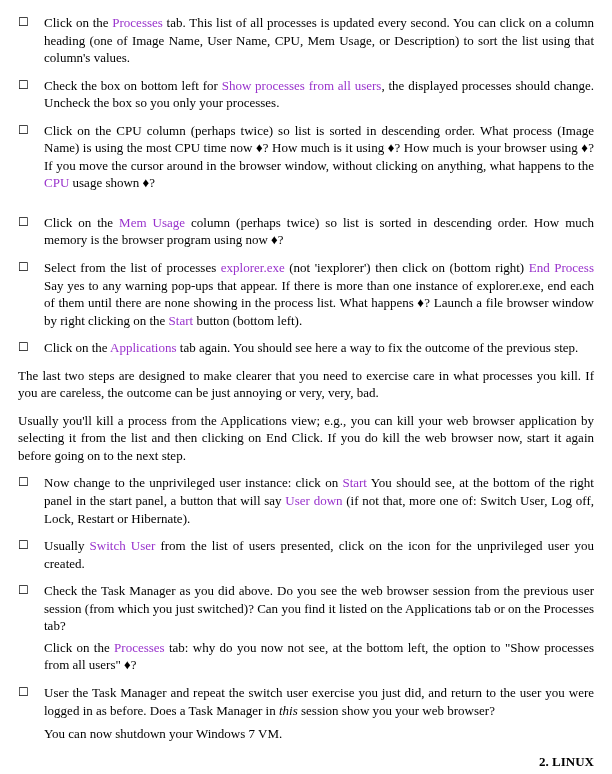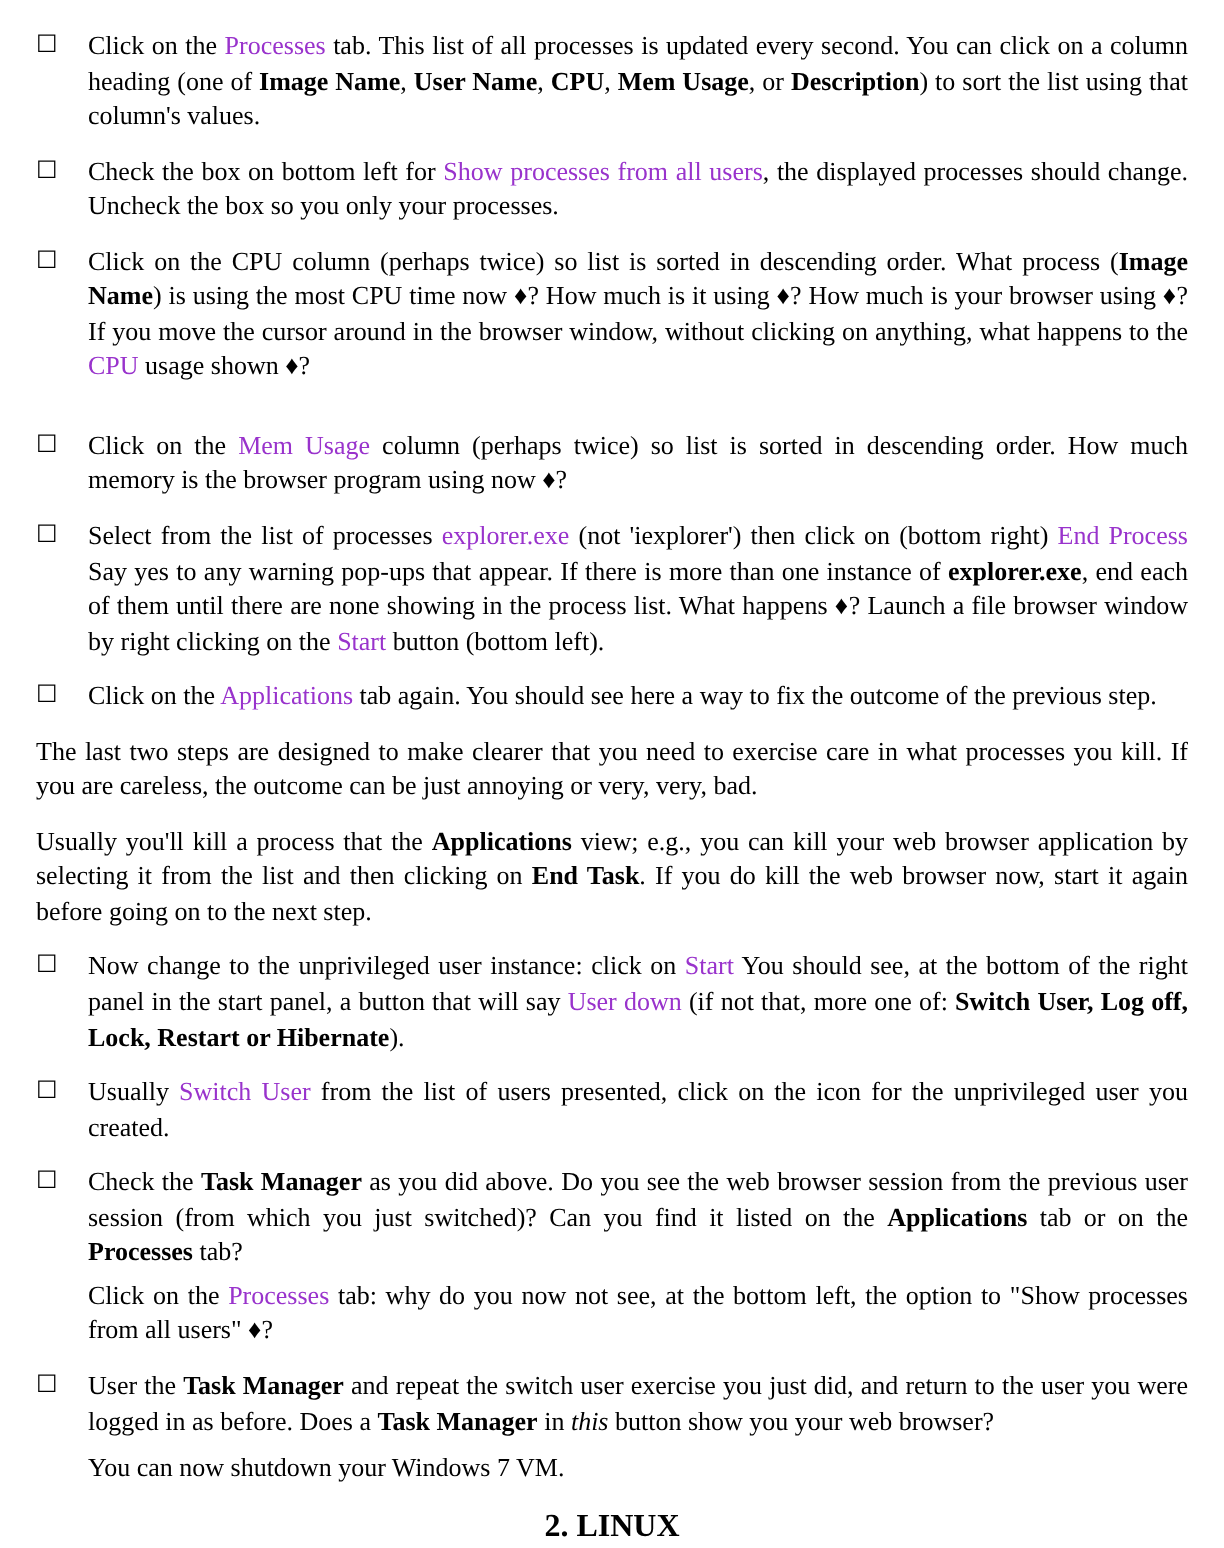--- a/index.html
+++ b/index.html
@@ -25,26 +25,26 @@
     text-align: left;
     font-size: 12px;
     line-height: 1;
     padding-top: 2px;
   }
   .bullet-body { flex: 1; }
   .para { margin: 8px 0 10px 0; }
   .link { color: #9933cc; }
   .diamond { font-family: Arial, sans-serif; }
   h2.section {
-    font-size: 16px;
+    font-size: 13px;
     font-weight: bold;
     margin: 10px 0 4px 0;
-    text-align: center;
+    text-align: right;
   }
-  b { font-weight: bold; }
+  b { font-weight: normal; }
   i { font-style: italic; }
 </style>
 </head>
 <body>
 
 <div class="bullet-list">
 
 <div class="bullet-item">
   <div class="bullet-box">☐</div>
   <div class="bullet-body">
@@ -85,21 +85,21 @@
   <div class="bullet-body">
     <span>Click on the </span><span class="link">Applications</span><span> tab again. You should see here a way to fix the outcome of the previous step.</span>
   </div>
 </div>
 
 </div>
 
 <div class="para">The last two steps are designed to make clearer that you need to exercise care in what processes you kill. If you are careless, the outcome can be just annoying or very, very, bad.</div>
 
 <div class="para">
-  <span>Usually you'll kill a process that the </span><b>Applications</b><span> view; e.g., you can kill your web browser application by selecting it from the list and then clicking on </span><b>End Task</b><span>. If you do kill the web browser now, start it again before going on to the next step.</span>
+  <span>Usually you'll kill a process from the </span><b>Applications</b><span> view; e.g., you can kill your web browser application by selecting it from the list and then clicking on </span><b>End Click</b><span>. If you do kill the web browser now, start it again before going on to the next step.</span>
 </div>
 
 <div class="bullet-list">
 
 <div class="bullet-item">
   <div class="bullet-box">☐</div>
   <div class="bullet-body">
     <span>Now change to the unprivileged user instance: click on </span><span class="link">Start</span><span> You should see, at the bottom of the right panel in the start panel, a button that will say </span><span class="link">User down</span><span> (if not that, more one of: </span><b>Switch User, Log off, Lock, Restart or Hibernate</b><span>).</span>
   </div>
 </div>
@@ -116,21 +116,21 @@
   <div class="bullet-body">
     <span>Check the </span><b>Task Manager</b><span> as you did above. Do you see the web browser session from the previous user session (from which you just switched)? Can you find it listed on the </span><b>Applications</b><span> tab or on the </span><b>Processes</b><span> tab?</span>
     <div style="height:4px"></div>
     <span>Click on the </span><span class="link">Processes</span><span> tab: why do you now not see, at the bottom left, the option to "Show processes from all users" </span><span class="diamond">♦</span><span>?</span>
   </div>
 </div>
 
 <div class="bullet-item">
   <div class="bullet-box">☐</div>
   <div class="bullet-body">
-    <span>User the </span><b>Task Manager</b><span> and repeat the switch user exercise you just did, and return to the user you were logged in as before. Does a </span><b>Task Manager</b><span> in </span><i>this</i><span> button show you your web browser?</span>
+    <span>User the </span><b>Task Manager</b><span> and repeat the switch user exercise you just did, and return to the user you were logged in as before. Does a </span><b>Task Manager</b><span> in </span><i>this</i><span> session show you your web browser?</span>
     <div style="height:6px"></div>
     <span>You can now shutdown your Windows 7 VM.</span>
   </div>
 </div>
 
 </div>
 
 <h2 class="section">2. LINUX</h2>
 
 </body></html>

